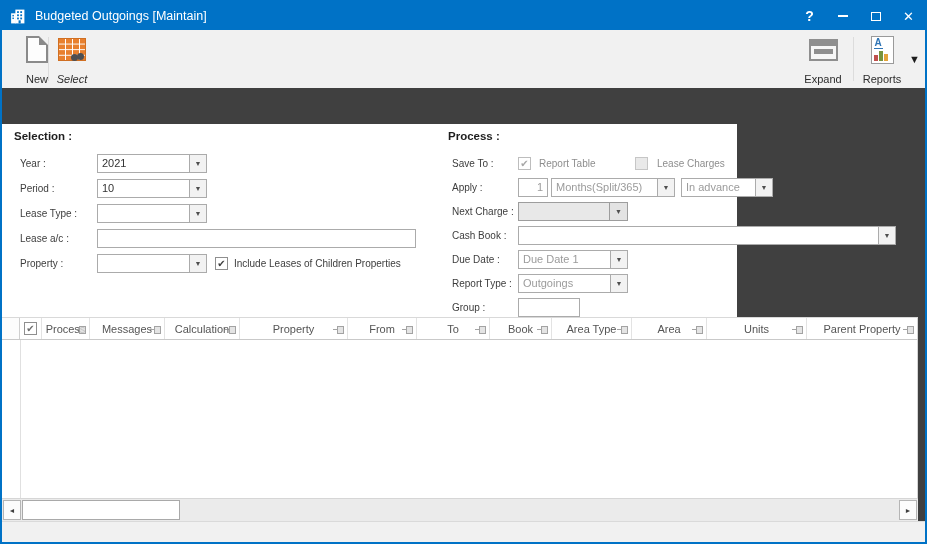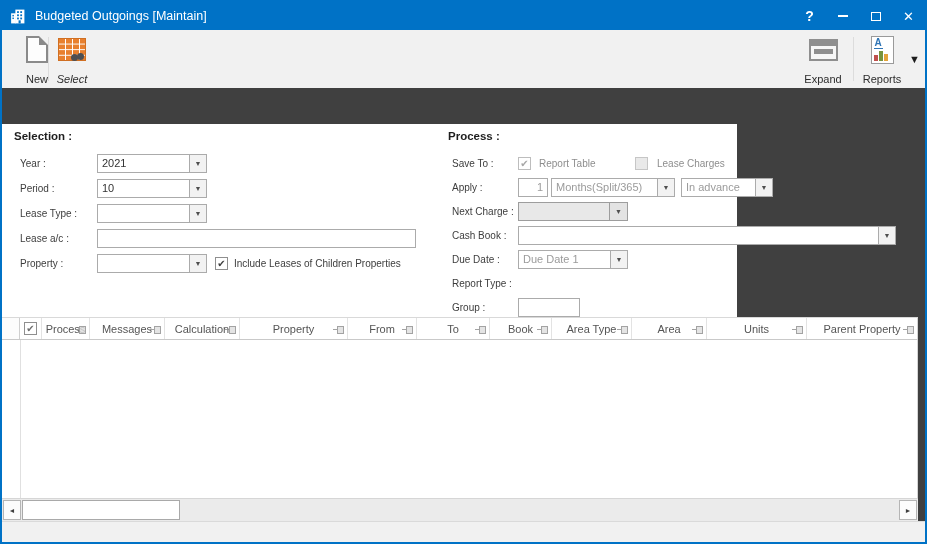--- a/index.html
+++ b/index.html
@@ -257,20 +257,26 @@
 
     <div class="lbl" style="left:450px; top:126px;">Due Date :</div>
     <div class="combo dis" style="left:516px; top:126px; width:110px;">
       <span class="val">Due Date 1</span>
       <span class="btn">
           <span class="arr">▼</span>
         </span>
     </div>
 
     <div class="lbl" style="left:450px; top:150px;">Report Type :</div>
+    <div class="combo dis" style="left:516px; top:150px; width:110px;">
+      <span class="val">Outgoings</span>
+      <span class="btn">
+          <span class="arr">▼</span>
+        </span>
+    </div>
 
     <div class="lbl" style="left:450px; top:174px;">Group :</div>
     <input class="tfield" style="left: 516px; top: 174px; width: 62px;">
 
     <div class="lbl" style="left:446px; top:198px;">Cost Code :</div>
     <input class="tfield" style="left: 516px; top: 198px; width: 110px;">
   </div>
 
   <div class="grid-header">
     <div class="gh gh-ind" style="width:18px;"></div>

